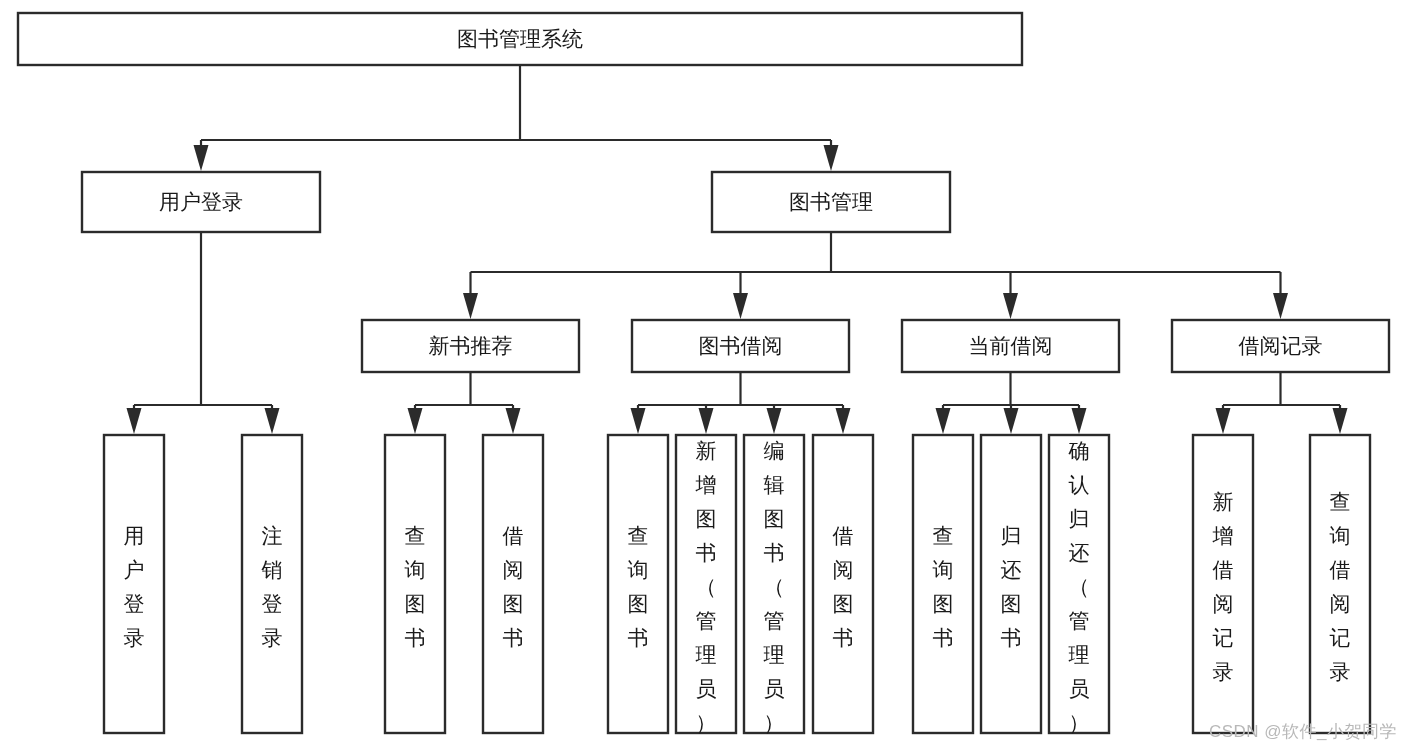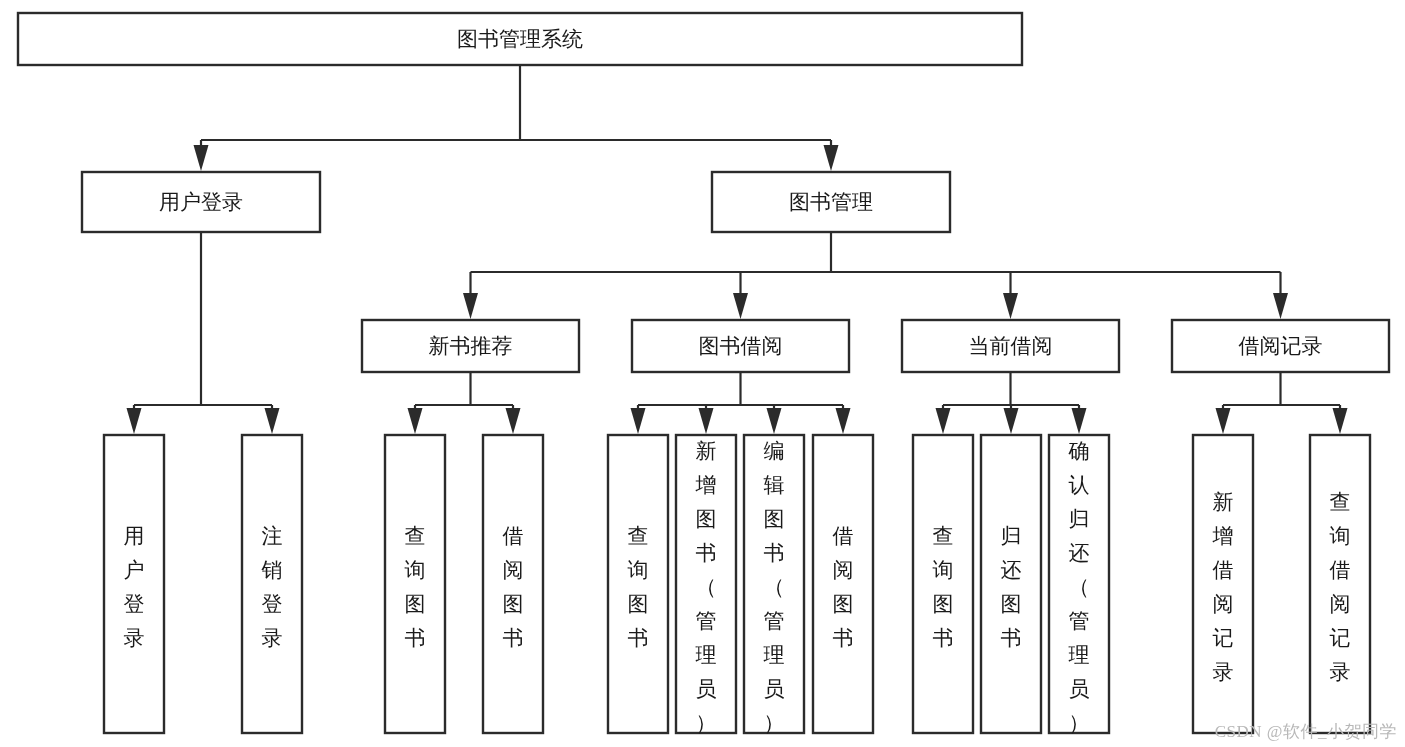--- a/index.html
+++ b/index.html
@@ -54,21 +54,21 @@
   .node-label-v {
     font-family: "DejaVu Sans", "Liberation Sans", sans-serif;
     font-size: 21px;
     fill: #1a1a1a;
     text-anchor: middle;
   }
   .watermark-text {
     position: absolute;
     right: 8px;
     bottom: 4px;
-    font-family: Liberation Serif, serif;
+    font-family: Liberation Sans, sans-serif;
     font-size: 17px;
     color: #b8b8b8;
     white-space: nowrap;
     letter-spacing: 0.5px;
     user-select: none;
   }
 </style>
 </head>
 <body>
 

